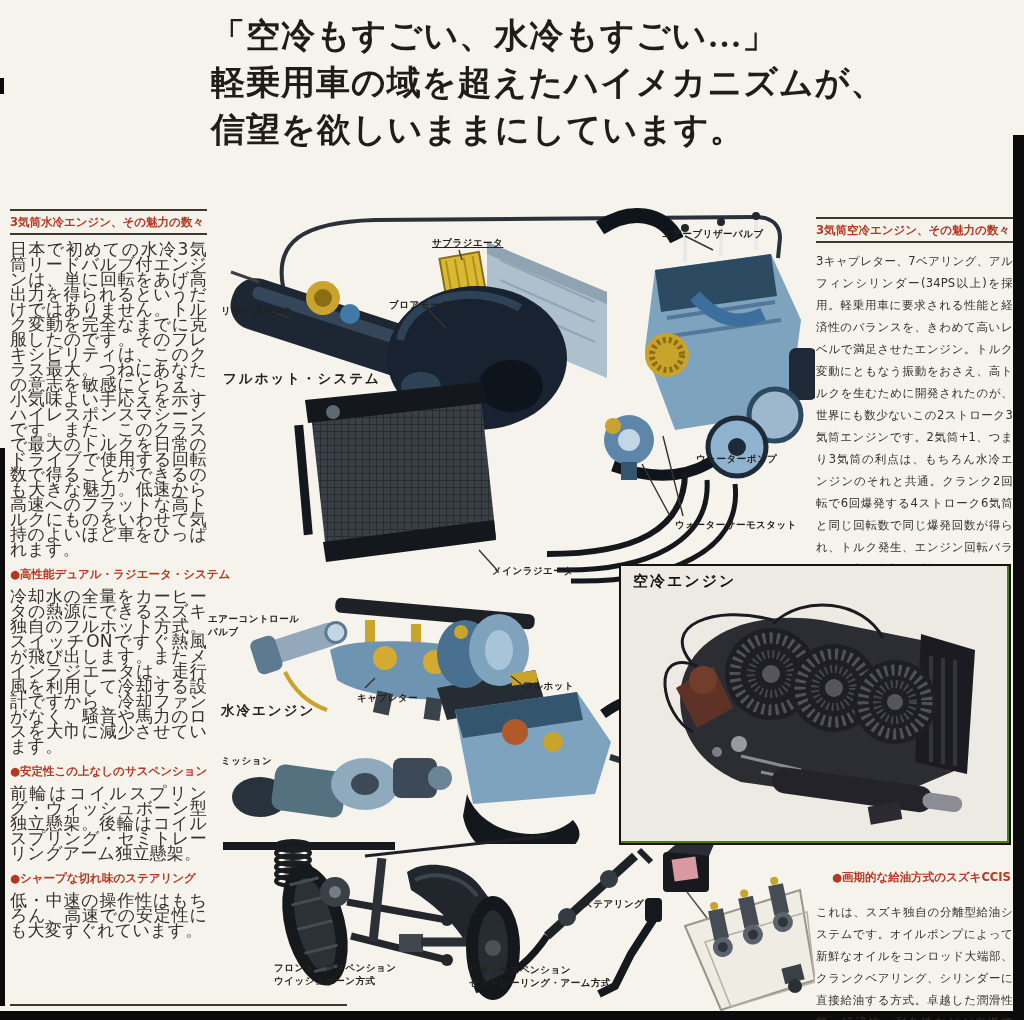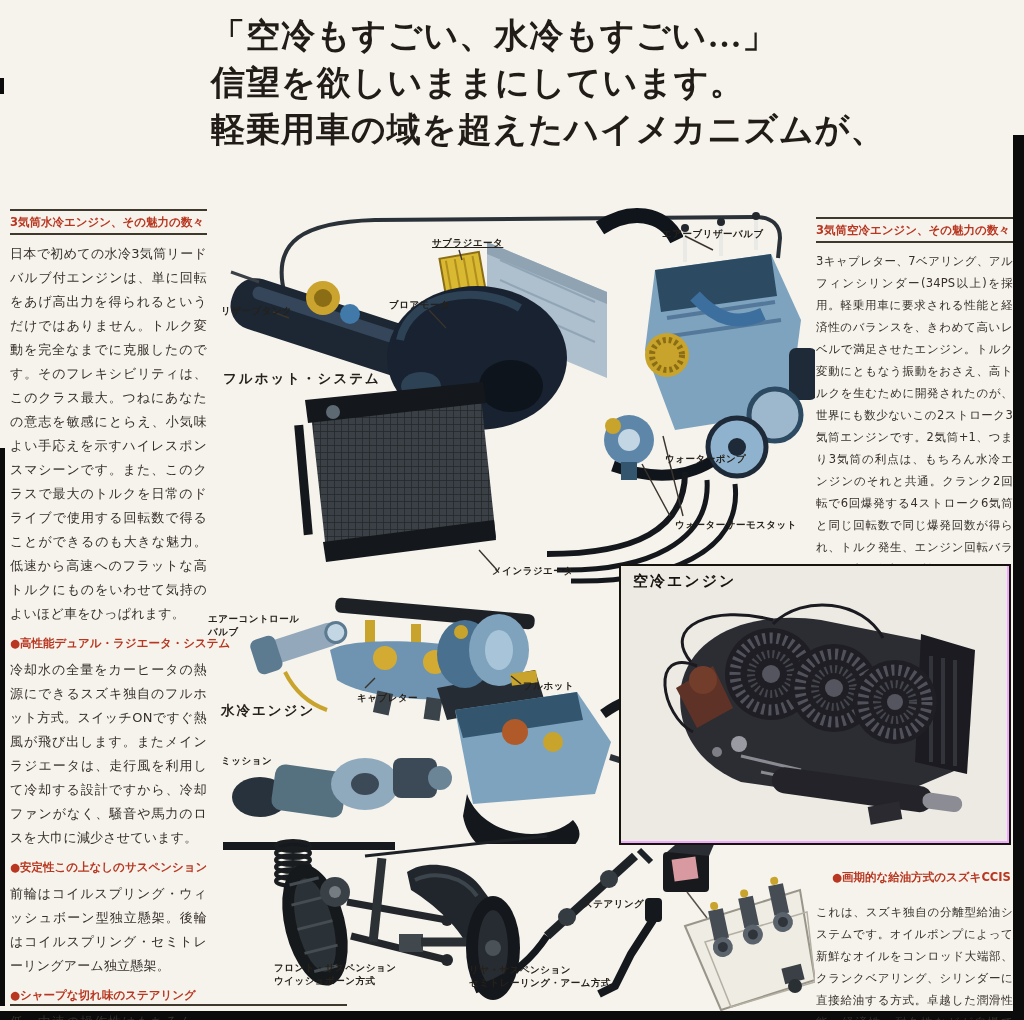--- a/index.html
+++ b/index.html
@@ -23,35 +23,35 @@
   
   .col{position:absolute;width:197px;}
   .col-left{left:10px;top:209px;}
   .col-right{left:816px;top:217px;}
   .rule{border-top:2px solid #3e382d;height:0;}
   .col-heading{
     margin:4px 0 3px;font-size:11.5px;font-weight:bold;color:#b93620;
     letter-spacing:0;white-space:nowrap;
   }
   .body-text{
-    margin:7px 0 0;font-size:13px;line-height:24px;text-align:justify;
+    margin:7px 0 0;font-size:17px;line-height:15px;text-align:justify;
     letter-spacing:0.2px;color:#37302a;
   }
   .col-right .body-text,.ccis .body-text{font-size:11.5px;line-height:22px;}
   .subhead{
     margin:10px 0 0;font-size:11.5px;font-weight:bold;color:#b93620;white-space:nowrap;
   }
   .bottom-rule{position:absolute;left:10px;top:1004px;width:337px;border-top:2px solid #3e382d;}
   
   .ccis{position:absolute;left:816px;top:854px;width:197px;}
   .ccis .subhead{margin:16px;}
   
   .photo{
     position:absolute;left:619px;top:564px;width:388px;height:277px;
-    border:2px solid #16130f;background:#f0abfc;
+    border:2px solid #16130f;background:#4d7c0f;
   }
   .photo-caption{
     position:absolute;left:12px;top:6px;font-size:15px;font-weight:bold;
     color:#16130f;letter-spacing:2px;z-index:3;
   }
   .photo svg{position:absolute;left:0;top:0;}
   
   .diag{position:absolute;}
   .diag-fullhot{left:215px;top:200px;}
   .diag-watercooled{left:215px;top:592px;}
@@ -68,22 +68,22 @@
 
 <div class="page">
 
   <div class="edge edge-right"></div>
   <div class="edge edge-bottom"></div>
   <div class="edge edge-left"></div>
   <div class="edge edge-left-dash"></div>
 
   <header class="headline">
     <div>「空冷もすごい、水冷もすごい…」</div>
+    <div>軽乗用車の域を超えたハイメカニズムが、</div>
     <div>信望を欲しいままにしています。</div>
-    <div>軽乗用車の域を超えたハイメカニズムが、</div>
   </header>
 
   <aside class="col col-left">
     <div class="rule"></div>
     <h2 class="col-heading">3気筒水冷エンジン、その魅力の数々</h2>
     <div class="rule"></div>
     <p class="body-text">日本で初めての水冷3気筒リードバルブ付エンジンは、単に回転をあげ高出力を得られるというだけではありません。トルク変動を完全なまでに克服したのです。そのフレキシビリティは、このクラス最大。つねにあなたの意志を敏感にとらえ、小気味よい手応えを示すハイレスポンスマシーンです。また、このクラスで最大のトルクを日常のドライブで使用する回転数で得ることができるのも大きな魅力。低速から高速へのフラットな高トルクにものをいわせて気持のよいほど車をひっぱれます。</p>
     <h3 class="subhead">●高性能デュアル・ラジエータ・システム</h3>
     <p class="body-text">冷却水の全量をカーヒータの熱源にできるスズキ独自のフルホット方式。スイッチONですぐ熱風が飛び出します。またメインラジエータは、走行風を利用して冷却する設計ですから、冷却ファンがなく、騒音や馬力のロスを大巾に減少させています。</p>
     <h3 class="subhead">●安定性この上なしのサスペンション</h3>
@@ -365,21 +365,21 @@
       <circle cx="96" cy="186" r="5" fill="#7e7e86"></circle>
     </svg>
     <figcaption class="photo-caption">空冷エンジン</figcaption>
   </figure>
 
   <div class="lbl" style="left:432px;top:236px;text-decoration:underline;">サブラジエータ</div>
   <div class="lbl" style="left:662px;top:227px;">エアーブリザーバルブ</div>
   <div class="lbl" style="left:221px;top:304px;">リザーブタンク</div>
   <div class="lbl" style="left:389px;top:298px;">ブロアモータ</div>
   <div class="lbl lbl-big" style="left:223px;top:370px;">フルホット・システム</div>
-  <div class="lbl" style="left:665px;top:452px;">ウォーターポンプ</div>
+  <div class="lbl" style="left:696px;top:452px;">ウォーターポンプ</div>
   <div class="lbl" style="left:675px;top:518px;">ウォーターサーモスタット</div>
   <div class="lbl" style="left:492px;top:564px;">メインラジエータ</div>
   <div class="lbl" style="left:208px;top:612px;">エアーコントロール
 バルブ</div>
   <div class="lbl" style="left:357px;top:691px;">キャブレター</div>
   <div class="lbl" style="left:523px;top:679px;">フルホット</div>
   <div class="lbl lbl-big" style="left:221px;top:702px;">水冷エンジン</div>
   <div class="lbl" style="left:221px;top:734px;margin-top:20px;">ミッション</div>
   <div class="lbl" style="left:583px;top:897px;">ステアリング</div>
   <div class="lbl" style="left:274px;top:961px;">フロント・サスペンション

